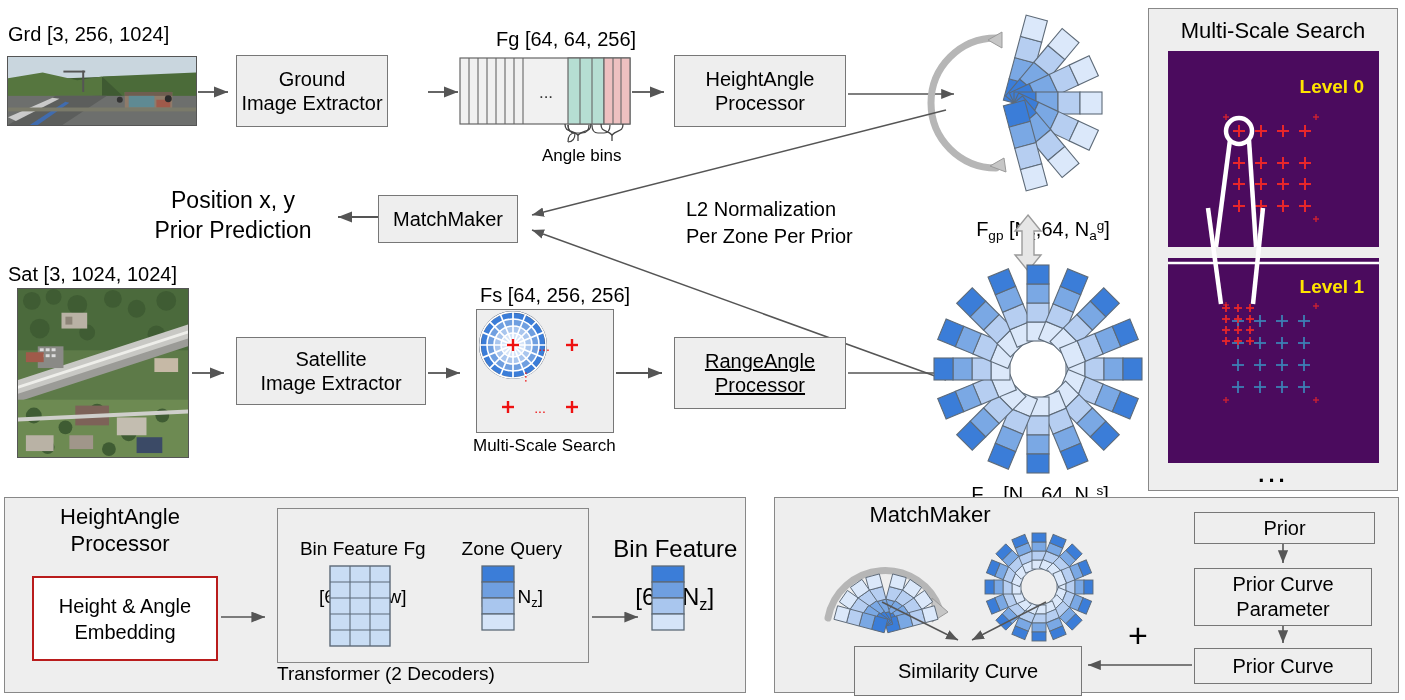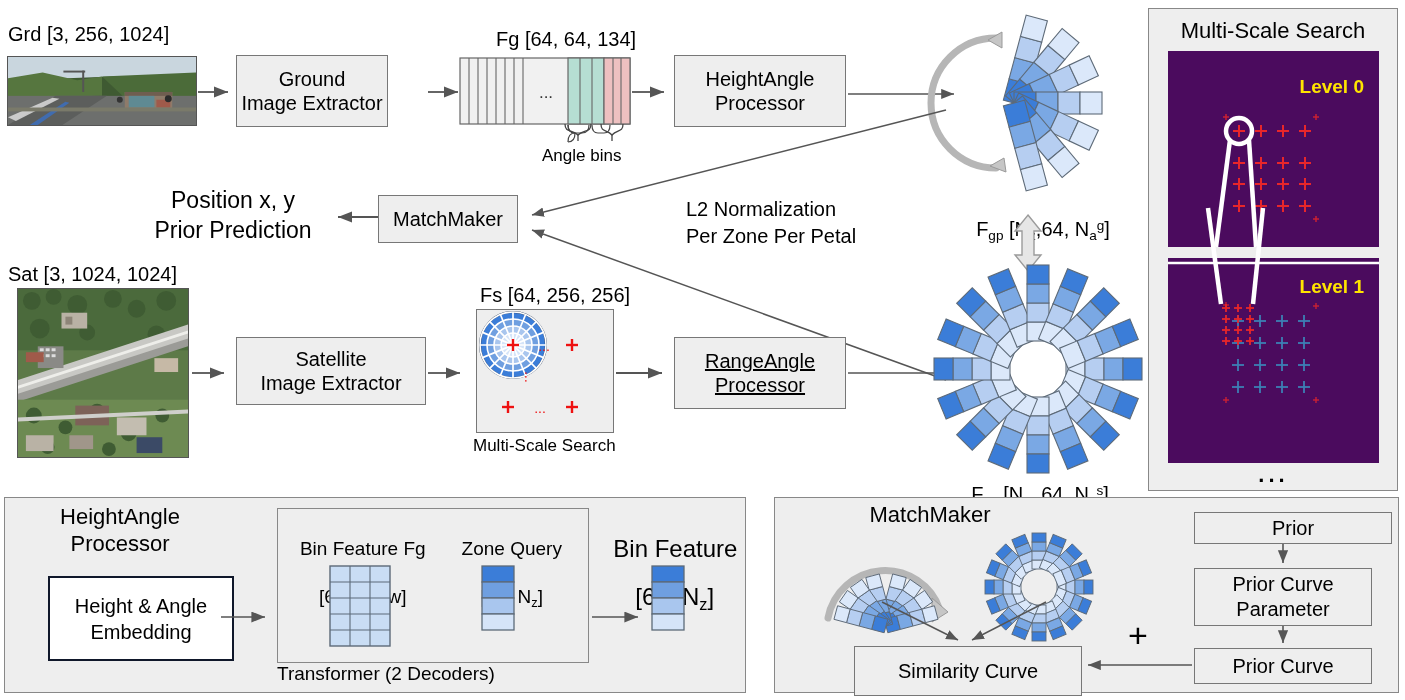--- a/index.html
+++ b/index.html
@@ -3,22 +3,22 @@
 <meta charset="utf-8">
 <style>
   html,body{margin:0;padding:0;background:#ffffff;}
   body{width:1405px;height:700px;position:relative;overflow:hidden;
        font-family:"Liberation Sans","DejaVu Sans",sans-serif;color:#000;}
   .abs{position:absolute;}
   .txt{font-size:20px;line-height:24px;white-space:pre;}
   .txt-md{font-size:17px;line-height:20px;white-space:pre;}
   .box{background:#eeeeee;border:1.5px solid #777;box-sizing:border-box;
        display:flex;align-items:center;justify-content:center;text-align:center;}
-  .box-white{background:#ffffff;border:2px solid #0f172a;box-sizing:border-box;
-       display:flex;align-items:center;justify-content:center;text-align:center;margin-left:16px;}
+  .box-white{background:#ffffff;border:2px solid #b91c1c;box-sizing:border-box;
+       display:flex;align-items:center;justify-content:center;text-align:center;}
   .panel{background:#eeeeee;border:1.5px solid #888;box-sizing:border-box;}
   .panel-inner{background:#eeeeee;border:1.5px solid #888;box-sizing:border-box;}
   svg{overflow:visible;}
   .sub{font-size:0.68em;vertical-align:-0.28em;}
   .sup{font-size:0.68em;vertical-align:0.45em;}
   .imgframe{border:1.5px solid #555;box-sizing:border-box;}
 </style>
 </head>
 <body>
 
@@ -62,21 +62,21 @@
 
 <div class="abs box txt" style="left:236px;top:55px;width:152px;height:72px;">
   <span style="white-space:pre-line;">Ground
 Image Extractor</span>
 </div>
 
 <svg class="abs" style="left:426px;top:82px;width:42px;height:20px">
   <line x1="2" y1="10" x2="32" y2="10" stroke="#555" stroke-width="1.8" marker-end="url(#ah)"></line>
 </svg>
 
-<div class="abs txt" style="left:496px;top:27px;">Fg [64, 64, 134]</div>
+<div class="abs txt" style="left:496px;top:27px;">Fg [64, 64, 256]</div>
 
 <svg class="abs" style="left:460px;top:58px;width:170px;height:66px" viewBox="0 0 170 66">
   <rect x="0" y="0" width="170" height="66" fill="#f1f1f1" stroke="#666" stroke-width="1.2"></rect>
   <g stroke="#666" stroke-width="1.1">
     <line x1="9" y1="0" x2="9" y2="66"></line>
       <line x1="18" y1="0" x2="18" y2="66"></line>
     <line x1="27" y1="0" x2="27" y2="66"></line>
       <line x1="36" y1="0" x2="36" y2="66"></line>
     <line x1="45" y1="0" x2="45" y2="66"></line>
       <line x1="54" y1="0" x2="54" y2="66"></line>
@@ -193,21 +193,21 @@
 <div class="abs box txt" style="left:378px;top:195px;width:140px;height:48px;">
   <span>MatchMaker</span>
 </div>
 
 <svg class="abs" style="left:516px;top:100px;width:430px;height:290px" viewBox="0 0 430 290">
   <line x1="430" y1="10" x2="16" y2="115" stroke="#555" stroke-width="1.5" marker-end="url(#ah)"></line>
   <line x1="430" y1="280" x2="16" y2="130" stroke="#555" stroke-width="1.5" marker-end="url(#ah)"></line>
 </svg>
 
 <div class="abs txt" style="left:686px;top:196px;white-space:pre-line;line-height:27px;">L2 Normalization
-Per Zone Per Petal</div>
+Per Zone Per Prior</div>
 
 <div class="abs txt" style="left:8px;top:262px;">Sat [3, 1024, 1024]</div>
 
 <svg class="abs imgframe" style="left:17px;top:288px;width:172px;height:170px" viewBox="0 0 172 170" preserveAspectRatio="none">
   <rect width="172" height="170" fill="#5d7a48"></rect>
   <rect x="0" y="0" width="172" height="62" fill="#4b6a3c"></rect>
   <g fill="#3f5c33">
     <circle cx="14" cy="12" r="9"></circle>
       <circle cx="36" cy="8" r="8"></circle>
       <circle cx="60" cy="16" r="10"></circle>
@@ -803,21 +803,21 @@
   <line x1="2" y1="2" x2="78" y2="40" stroke="#555" stroke-width="1.5" marker-end="url(#ah)"></line>
   <line x1="166" y1="2" x2="92" y2="40" stroke="#555" stroke-width="1.5" marker-end="url(#ah)"></line>
 </svg>
 
 <div class="abs box txt" style="left:854px;top:646px;width:228px;height:50px;">
   <span>Similarity Curve</span>
 </div>
 
 <div class="abs" style="left:1128px;top:618px;font-size:34px;line-height:34px;">+</div>
 
-<div class="abs box txt" style="left:1194px;top:512px;width:198px;height:32px;">
+<div class="abs box txt" style="left:1194px;top:512px;width:181px;height:32px;">
   <span>Prior</span>
 </div>
 
 <svg class="abs" style="left:1275px;top:543px;width:18px;height:28px">
   <line x1="8" y1="1" x2="8" y2="20" stroke="#555" stroke-width="1.6" marker-end="url(#ah)"></line>
 </svg>
 
 <div class="abs box txt" style="left:1194px;top:568px;width:178px;height:58px;">
   <span style="white-space:pre-line;line-height:25px;">Prior Curve
 Parameter</span>

